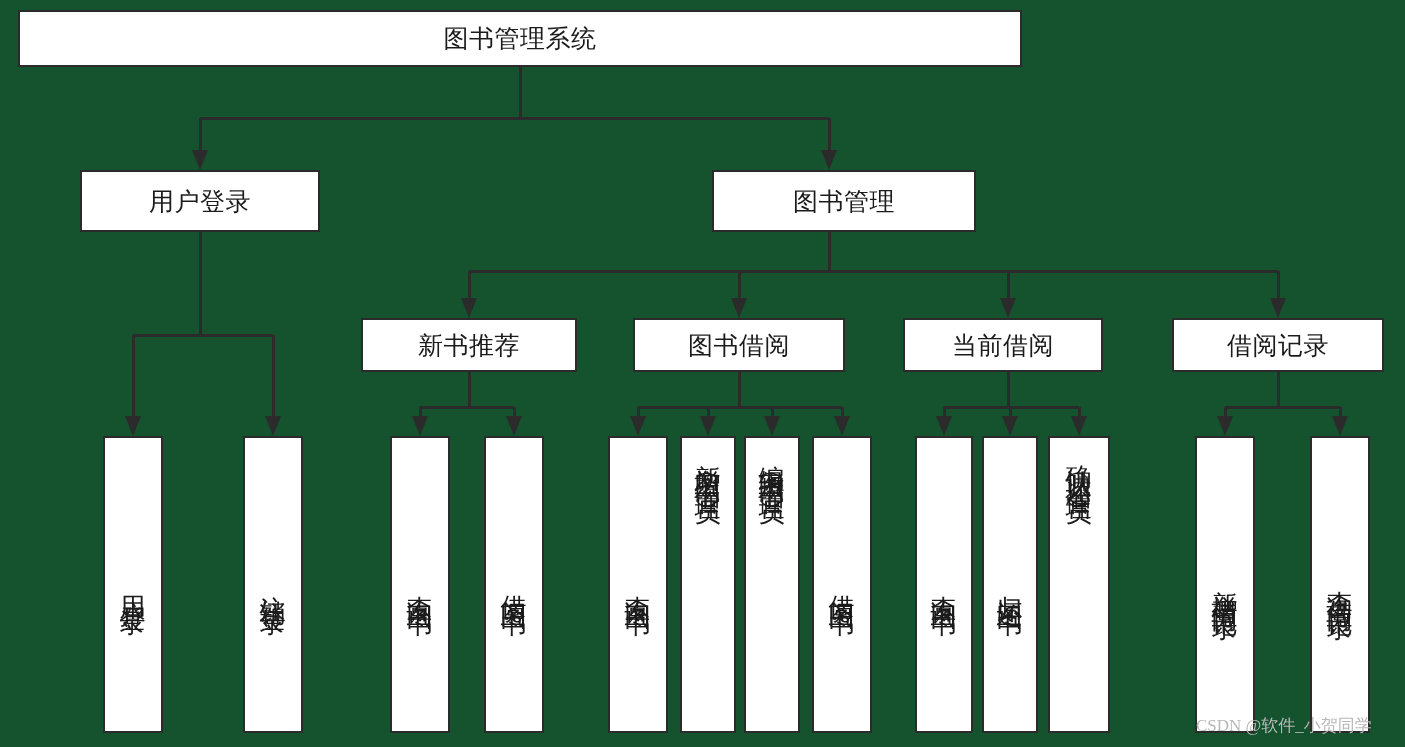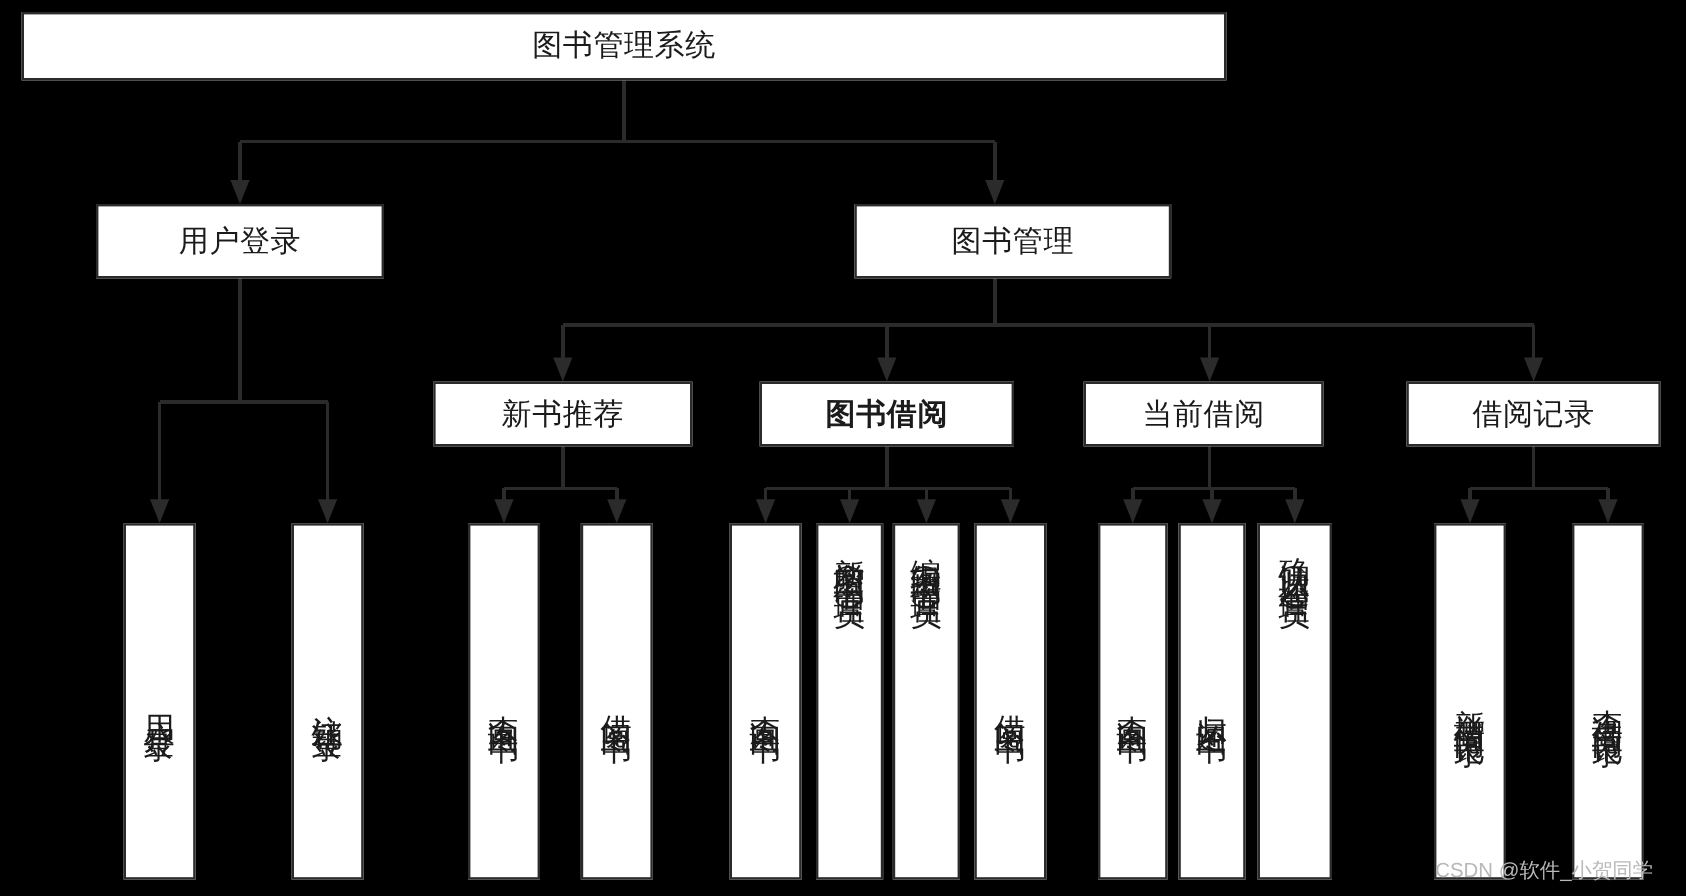--- a/index.html
+++ b/index.html
@@ -8,21 +8,21 @@
     padding: 0;
     background: #ffffff;
   }
   body {
     font-family: "Liberation Sans", "DejaVu Sans", sans-serif;
   }
   #diagram-root {
     position: relative;
     width: 1405px;
     height: 747px;
-    background: #000000;
+    background: #14532d;
     overflow: hidden;
   }
   #diagram-svg {
     position: absolute;
     left: 0;
     top: 0;
     width: 1405px;
     height: 747px;
   }
   .node-box {
@@ -59,21 +59,21 @@
     line-height: 1;
   }
   .node-box.vertical.centered {
     align-items: center;
     padding-top: 0;
   }
   .watermark {
     position: absolute;
     color: #b8b8b8;
     font-size: 17px;
-    font-family: Liberation Sans, sans-serif;
+    font-family: Liberation Serif, serif;
     white-space: nowrap;
     user-select: none;
   }
 </style>
 </head>
 <body>
 
 <div id="diagram-root">
 
   <svg id="diagram-svg" viewBox="0 0 1405 747" preserveAspectRatio="none" aria-hidden="true">
@@ -137,21 +137,21 @@
       </div>
       <div class="node-box horizontal" style="left: 80px; top: 170px; width: 240px; height: 62px;">
         <span class="node-label">用户登录</span>
       </div>
       <div class="node-box horizontal" style="left: 712px; top: 170px; width: 264px; height: 62px;">
         <span class="node-label">图书管理</span>
       </div>
       <div class="node-box horizontal" style="left: 361px; top: 318px; width: 216px; height: 54px;">
         <span class="node-label">新书推荐</span>
       </div>
-      <div class="node-box horizontal" style="left: 633px; top: 318px; width: 212px; height: 54px; font-weight: bold;">
+      <div class="node-box horizontal" style="left: 633px; top: 318px; width: 212px; height: 54px;">
         <span class="node-label">图书借阅</span>
       </div>
       <div class="node-box horizontal" style="left: 903px; top: 318px; width: 200px; height: 54px;">
         <span class="node-label">当前借阅</span>
       </div>
       <div class="node-box horizontal" style="left: 1172px; top: 318px; width: 212px; height: 54px; justify-content: center;">
         <span class="node-label">借阅记录</span>
       </div>
       <div class="node-box vertical centered" style="left: 103px; top: 436px; width: 60px; height: 297px;">
         <span class="node-label">用户登录</span>

